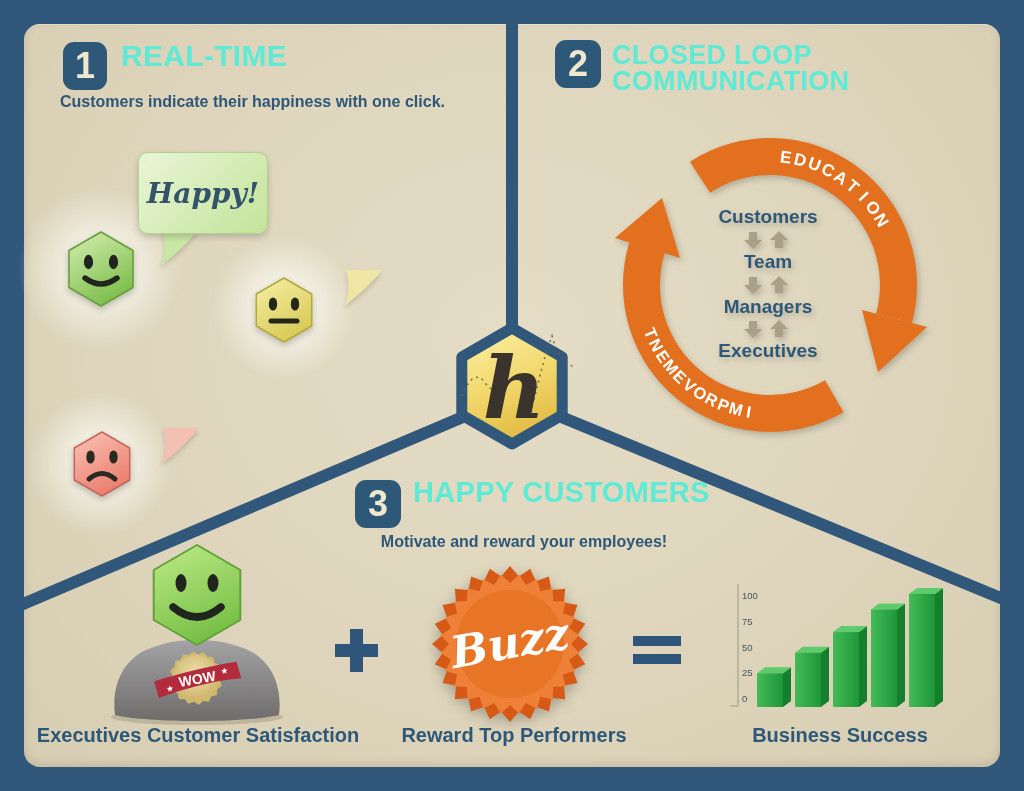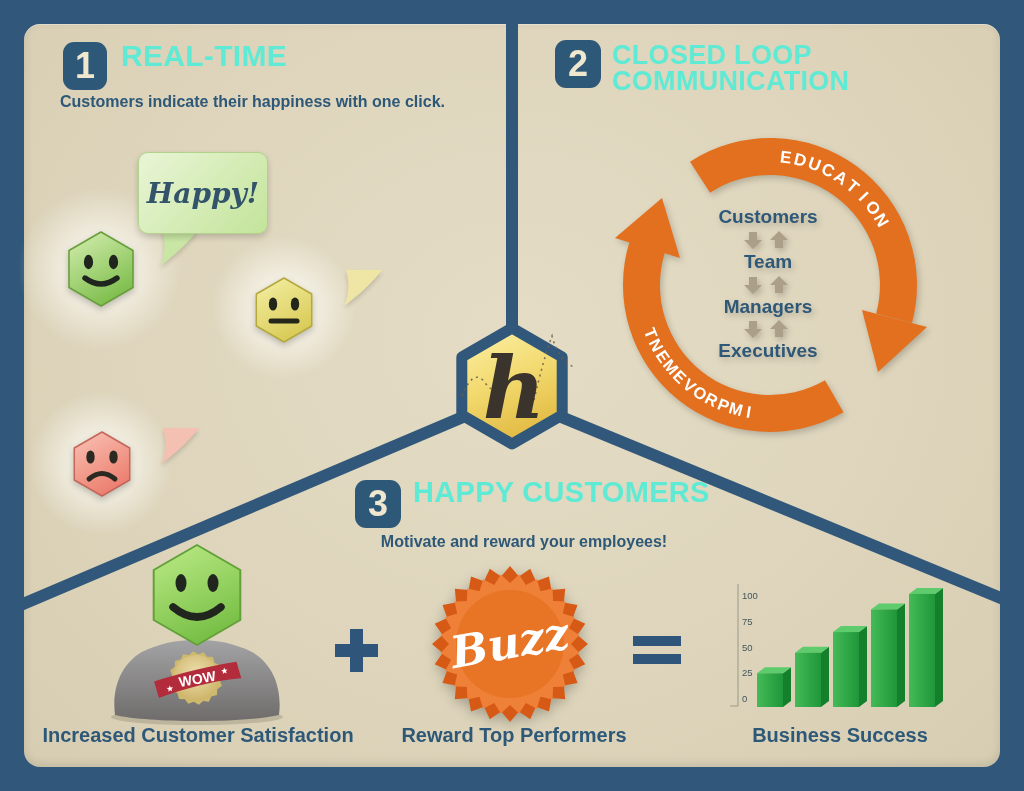--- a/index.html
+++ b/index.html
@@ -275,21 +275,21 @@
           <rect x="149" y="31.39" width="26" height="97.61" fill="url(#barGrad)"></rect>
         </g>
         <g>
           <polygon points="213,15.939999999999998 221,9.939999999999998 221,123 213,129" fill="#14802c"></polygon>
           <polygon points="187,15.939999999999998 195,9.939999999999998 221,9.939999999999998 213,15.939999999999998" fill="#5ecb6d"></polygon>
           <rect x="187" y="15.939999999999998" width="26" height="113.06" fill="url(#barGrad)"></rect>
         </g>
       </g>
   </svg>
 
-  <div class="caption" style="left:16px;top:724px;width:364px;">Increased Customer Satisfaction</div>
+  <div class="caption" style="left:16px;top:724px;width:364px;">Executives Customer Satisfaction</div>
   <div class="caption" style="left:334px;top:724px;width:360px;">Reward Top Performers</div>
   <div class="caption" style="left:660px;top:724px;width:360px;">Business Success</div>
 
   <svg class="overlay" viewBox="0 0 1024 791">
     <defs>
       <linearGradient id="gold" x1="0" y1="0" x2="0.35" y2="1">
         <stop offset="0" stop-color="#fdf2a9"></stop>
           <stop offset="0.55" stop-color="#f2d96e"></stop>
           <stop offset="1" stop-color="#e3bc45"></stop>
       </linearGradient>

